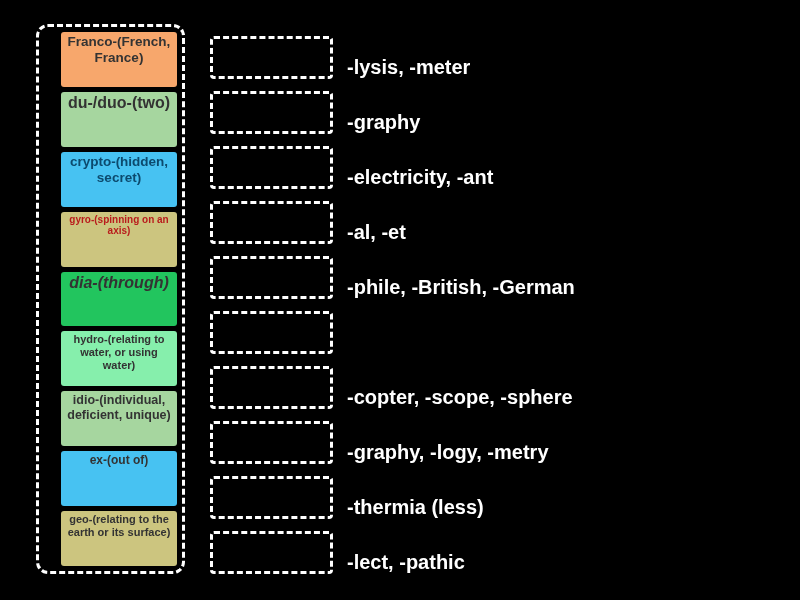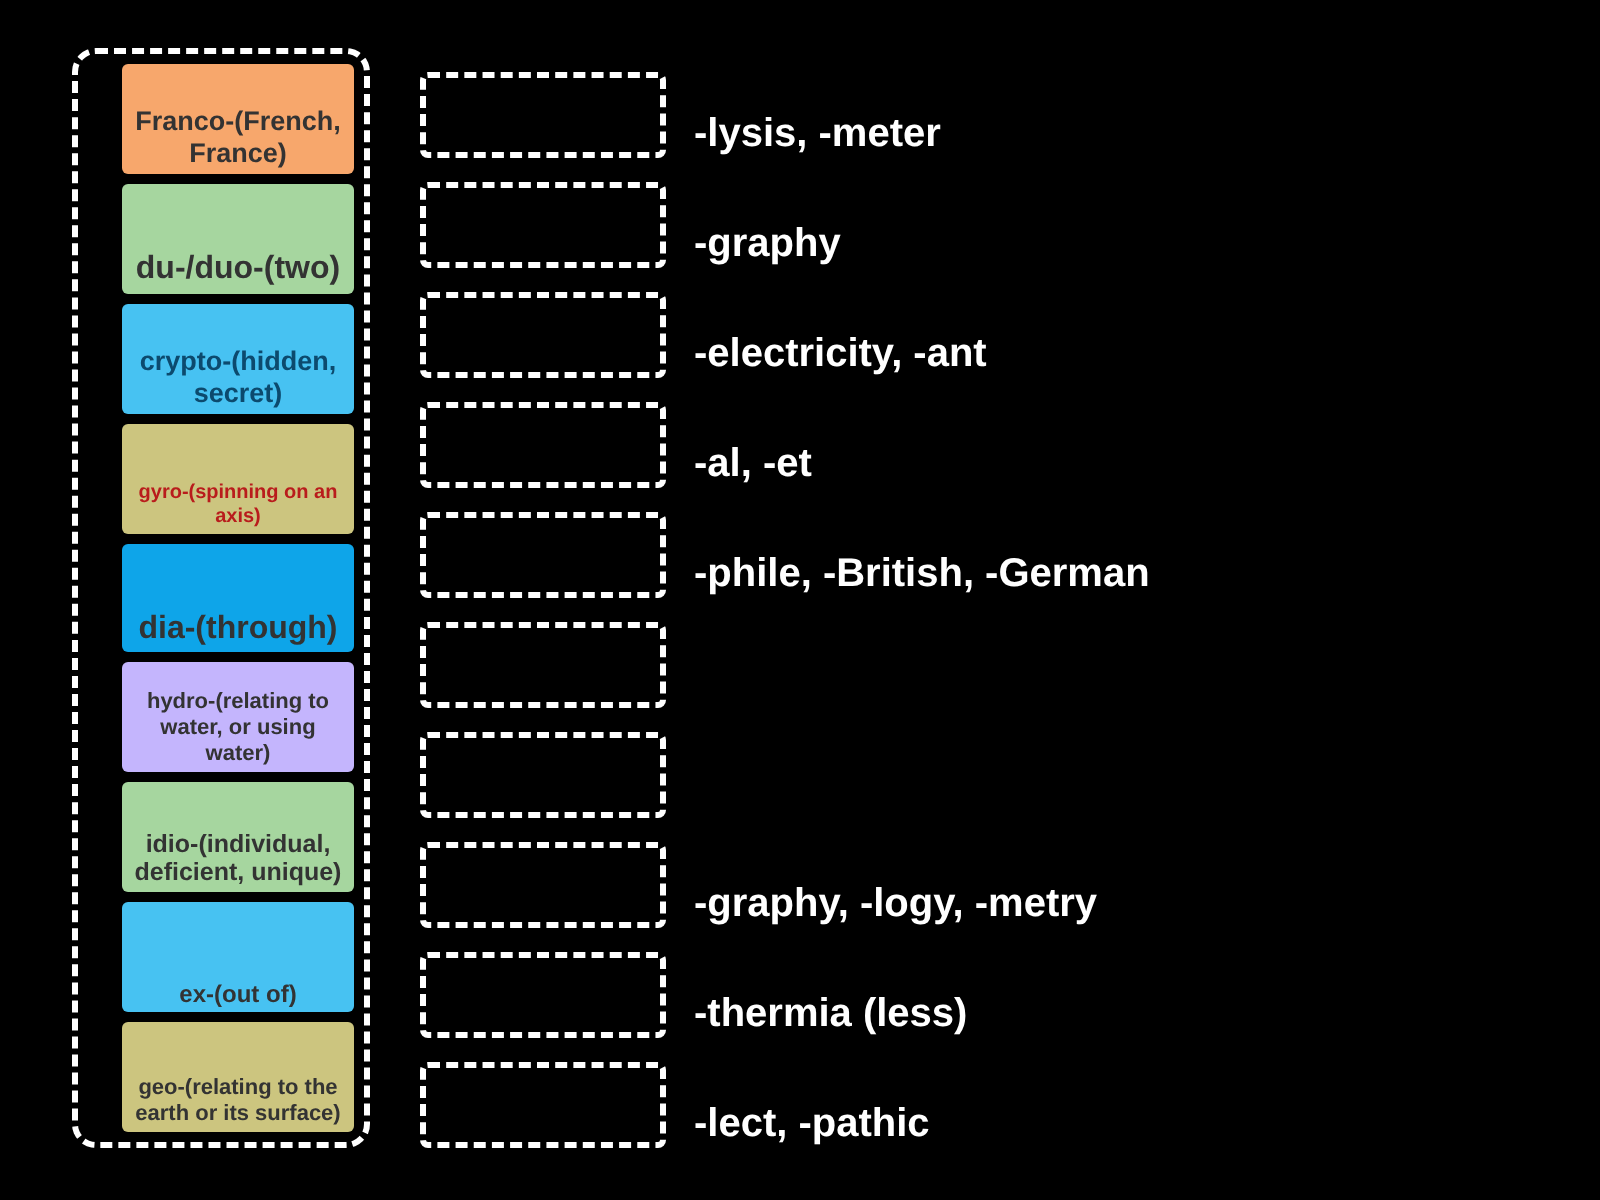--- a/index.html
+++ b/index.html
@@ -18,21 +18,21 @@
     border-radius: 12px;
     padding: 5px;
     display: flex;
     flex-direction: column;
     gap: 5px;
   }
   .tile {
     flex: 1;
     border-radius: 3px;
     display: flex;
-    align-items: flex-end;
+    align-items: flex-start;
     justify-content: center;
     text-align: center;
     cursor: grab;
     padding: 2px;
     margin-left: 17px;
   }
   .tile-label {
     font-weight: 700;
     color: #333333;
     line-height: 1.18;
@@ -76,24 +76,24 @@
   </div>
     <div class="tile" style="background: rgb(166, 214, 159);">
     <div class="tile-label" style="font-size: 16px; color: rgb(51, 51, 51);">du-/duo-(two)</div>
   </div>
     <div class="tile" style="background: rgb(71, 194, 242);">
     <div class="tile-label" style="font-size: 13.5px; color: #0c4a6e;">crypto-(hidden, secret)</div>
   </div>
     <div class="tile" style="background: rgb(204, 197, 127);">
     <div class="tile-label" style="font-size: 10px; color: #b91c1c;">gyro-(spinning on an axis)</div>
   </div>
-    <div class="tile" style="background: #0ea5e9;">
+    <div class="tile" style="background: #22c55e; font-style: italic;">
     <div class="tile-label" style="font-size: 16px; color: rgb(51, 51, 51);">dia-(through)</div>
   </div>
-    <div class="tile" style="background: #c4b5fd;">
+    <div class="tile" style="background: #86efac;">
     <div class="tile-label" style="font-size: 11px; color: rgb(51, 51, 51);">hydro-(relating to water, or using water)</div>
   </div>
     <div class="tile" style="background: rgb(166, 214, 159);">
     <div class="tile-label" style="font-size: 12.5px; color: rgb(51, 51, 51);">idio-(individual, deficient, unique)</div>
   </div>
     <div class="tile" style="background: rgb(71, 194, 242);">
     <div class="tile-label" style="font-size: 12px; color: rgb(51, 51, 51);">ex-(out of)</div>
   </div>
     <div class="tile" style="background: rgb(204, 197, 127);">
     <div class="tile-label" style="font-size: 11px; color: rgb(51, 51, 51);">geo-(relating to the earth or its surface)</div>
@@ -119,20 +119,21 @@
   </div>
     <div class="match-row">
     <div class="drop-zone"></div>
     <div class="suffix-label" style="color: rgb(255, 255, 255);">-phile, -British, -German</div>
   </div>
     <div class="match-row">
     <div class="drop-zone"></div>
   </div>
     <div class="match-row">
     <div class="drop-zone"></div>
+    <div class="suffix-label" style="color: rgb(255, 255, 255);">-copter, -scope, -sphere</div>
   </div>
     <div class="match-row">
     <div class="drop-zone"></div>
     <div class="suffix-label" style="color: rgb(255, 255, 255);">-graphy, -logy, -metry</div>
   </div>
     <div class="match-row">
     <div class="drop-zone"></div>
     <div class="suffix-label" style="color: rgb(255, 255, 255);">-thermia (less)</div>
   </div>
     <div class="match-row">

